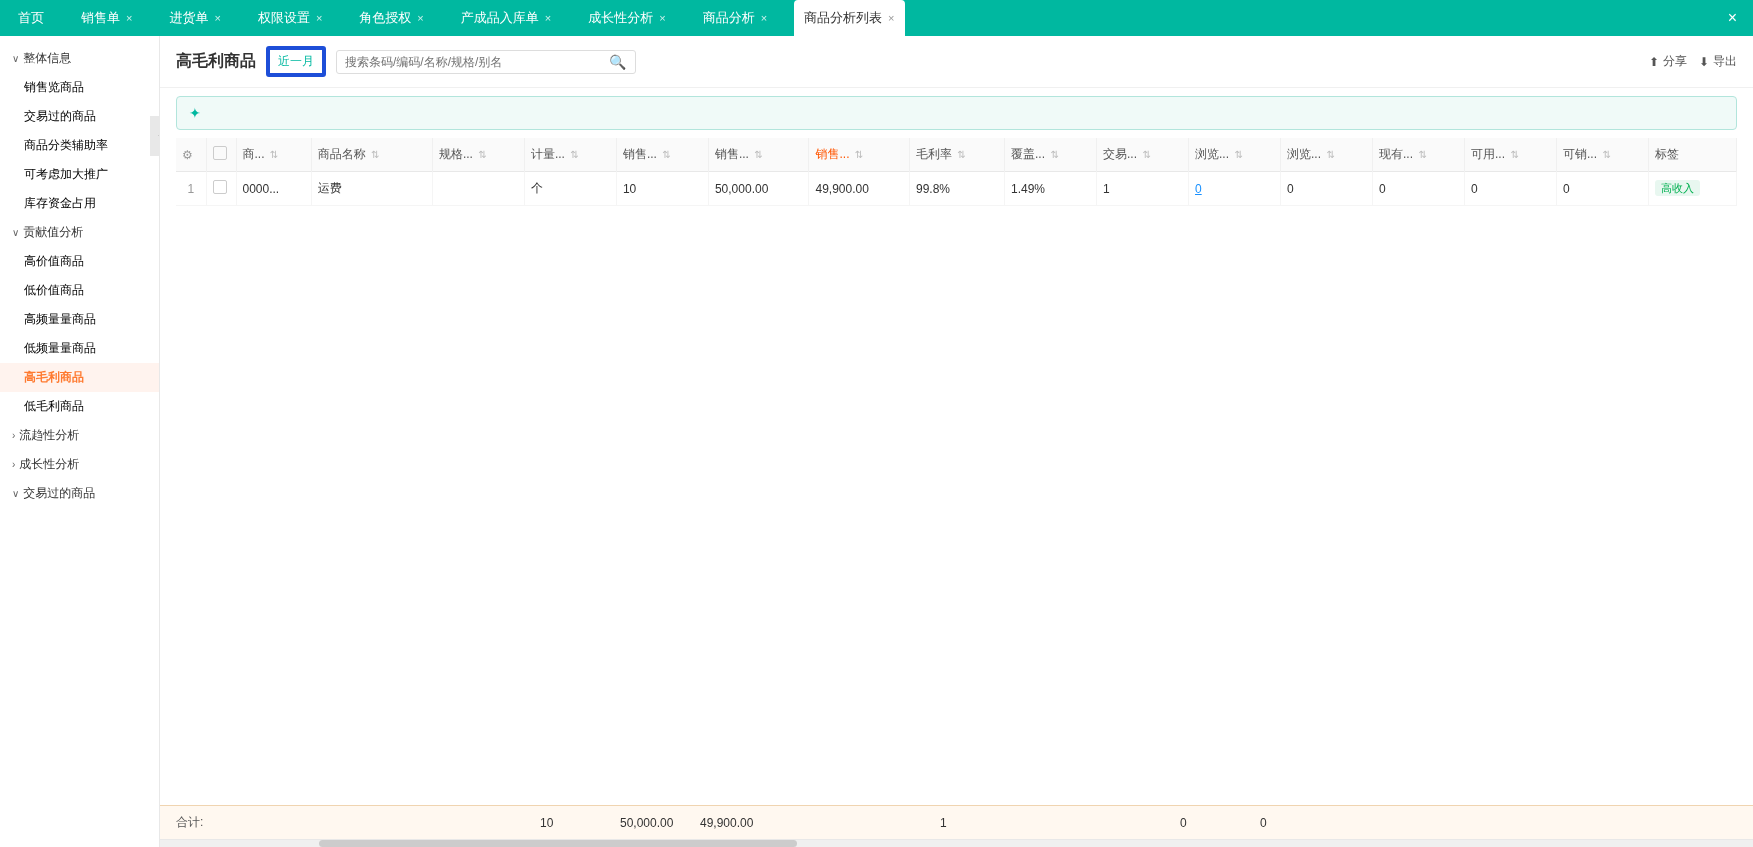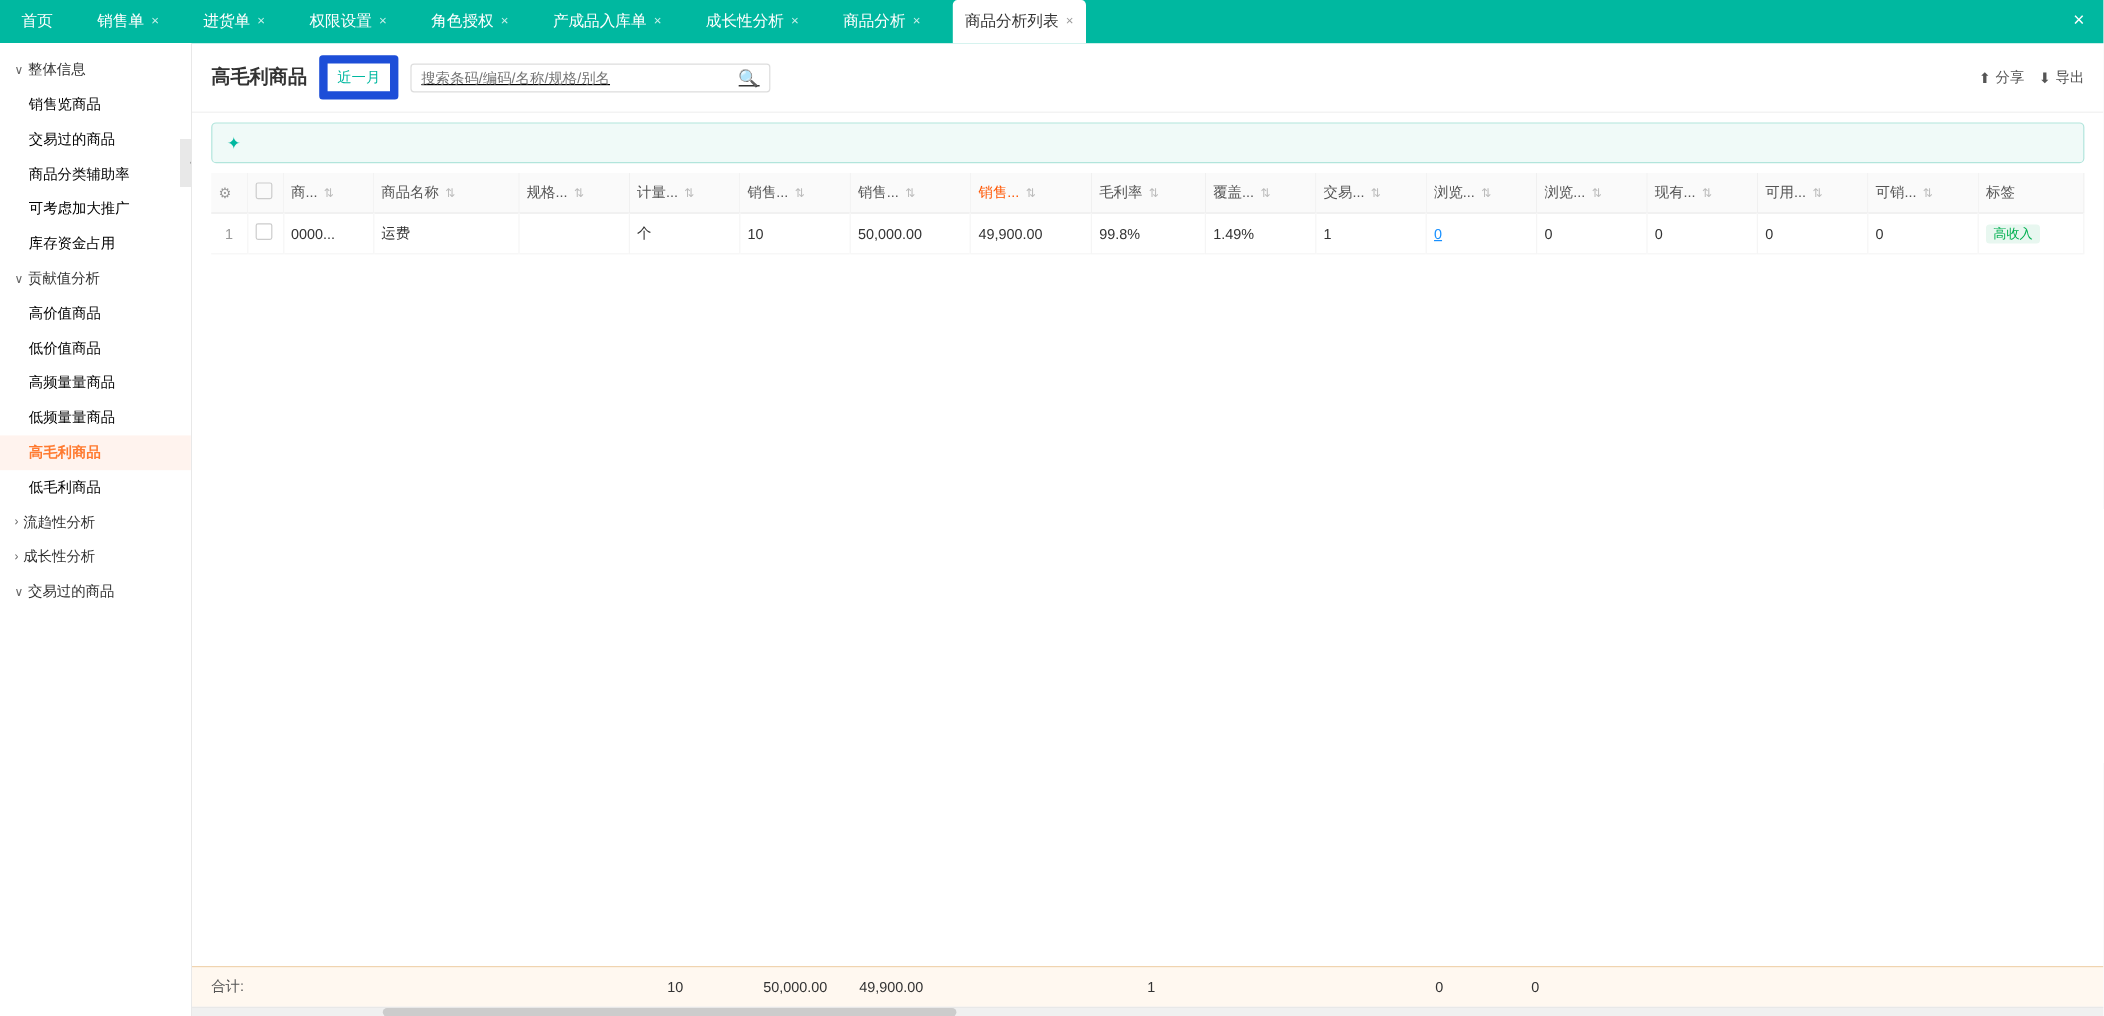--- a/index.html
+++ b/index.html
@@ -119,37 +119,36 @@
       border-bottom: 1px solid #f0f0f0;
       flex-shrink: 0;
     }
     .content-title {
       font-size: 16px;
       font-weight: bold;
       color: #333;
     }
     .period-btn {
       background: #fff;
-      border: 7px solid #1d4ed8;
+      border: 4px solid #1d4ed8;
       border-radius: 3px;
       padding: 3px 8px;
       font-size: 12px;
       color: #00b8a0;
       cursor: pointer;
     }
     .search-box {
       display: flex;
       align-items: center;
       border: 1px solid #ddd;
       border-radius: 3px;
       padding: 3px 8px;
       gap: 6px;
       flex: 1;
       max-width: 300px;
-      text-decoration: underline;
     }
     .search-box input {
       border: none;
       outline: none;
       font-size: 12px;
       color: #999;
       flex: 1;
       background: transparent;
     }
     .search-icon { color: #999; font-size: 14px; cursor: pointer; }
@@ -231,21 +230,21 @@
     
     .footer-bar {
       display: flex;
       align-items: center;
       padding: 8px 16px;
       background: #fff8f0;
       border-top: 1px solid #f0d4b0;
       font-size: 12px;
       color: #333;
       flex-shrink: 0;
-      gap: 16px;
+      gap: 0;
     }
     .footer-label { color: #555; margin-right: 8px; min-width: 30px; }
     .footer-cells {
       display: flex;
       flex: 1;
       gap: 0;
     }
     .footer-cell {
       padding: 0 6px;
       min-width: 80px;

